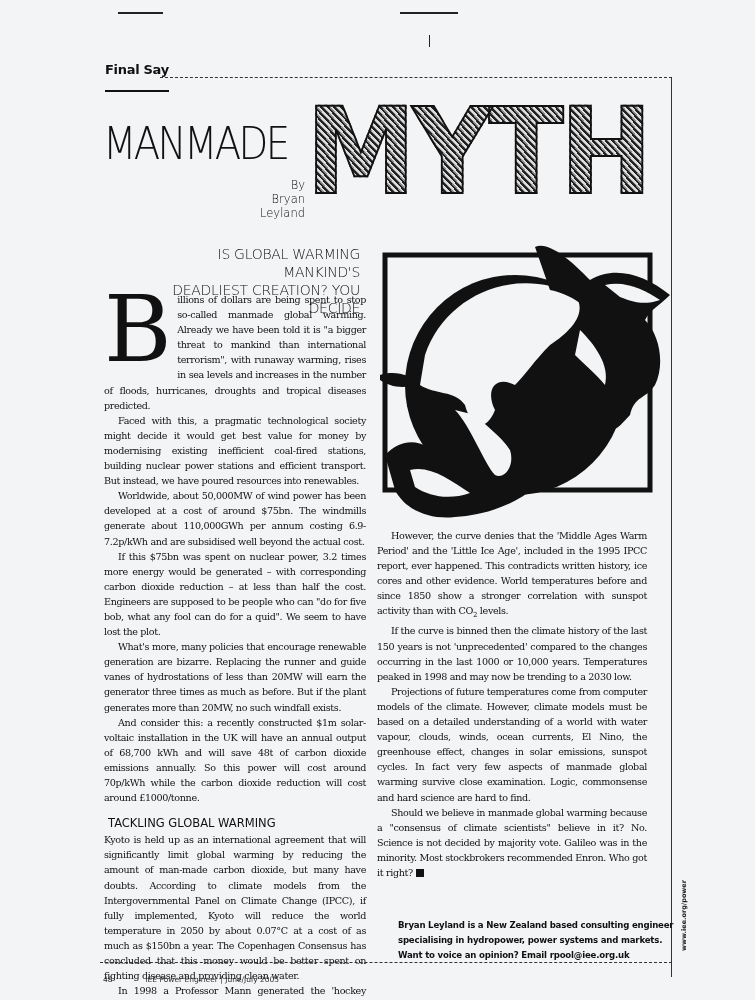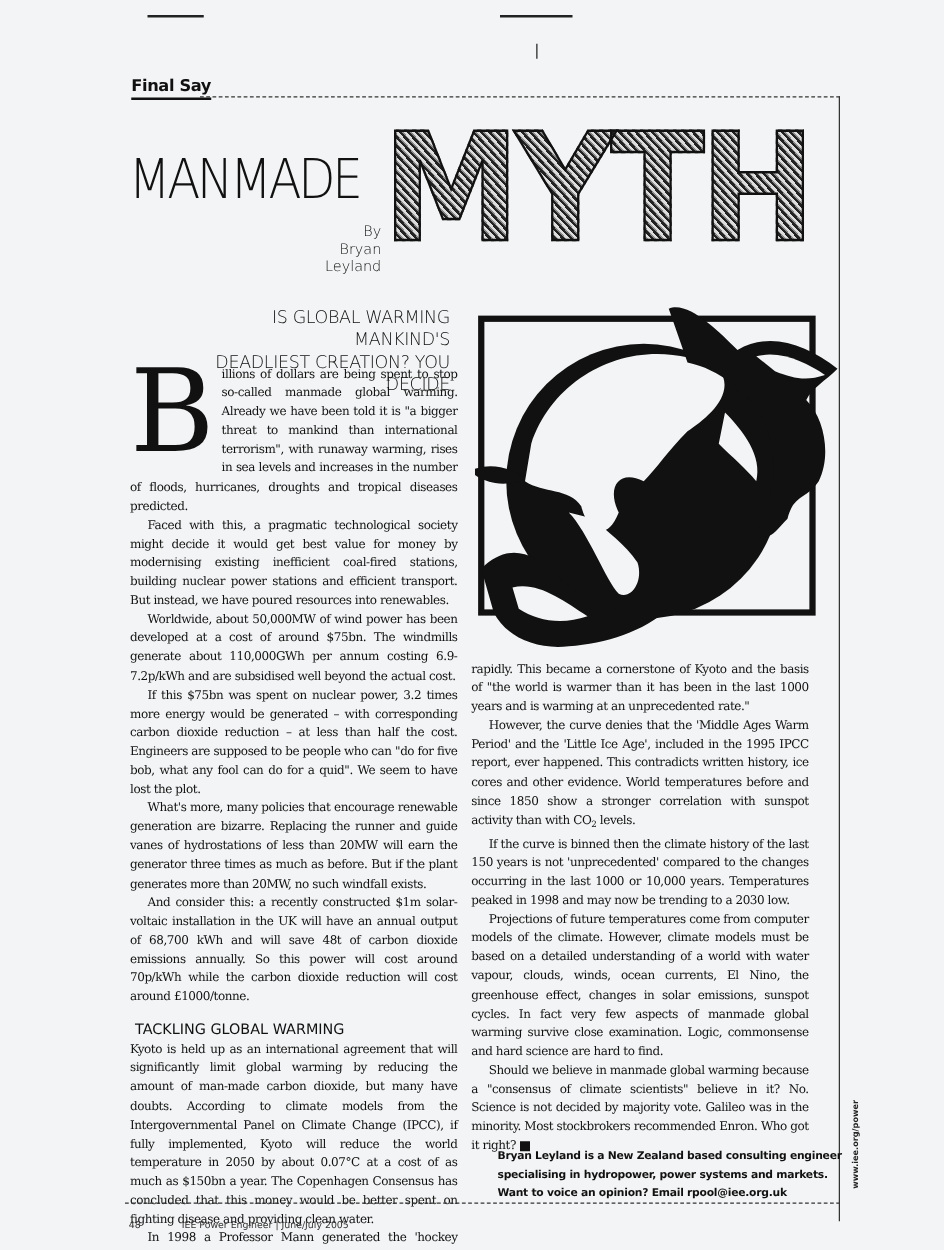--- a/index.html
+++ b/index.html
@@ -5,21 +5,21 @@
   html, body { margin:0; padding:0; }
   body {
     width:755px; height:1000px; position:relative; overflow:hidden;
     background:#f3f4f5; color:#111;
     font-family:"DejaVu Serif", serif;
   }
   .abs { position:absolute; }
   .topmark { position:absolute; height:2px; background:#222; }
   .section-label {
     left:105px; top:62px; font-family:"DejaVu Sans", sans-serif; font-weight:bold;
-    font-size:13px; letter-spacing:-0.3px; border-bottom:2px solid #111; padding-bottom:1px;
+    font-size:13px; letter-spacing:-0.3px; border-bottom:2px solid #111; padding-bottom:13px;
   }
   .rule-top { left:160px; top:77px; width:512px; border-top:1px dashed #333; }
   .rule-right { left:671px; top:77px; width:0; height:900px; border-left:1px solid #333; }
   .title-manmade {
     left:103px; top:118px; font-family:"DejaVu Sans", sans-serif; font-weight:200;
     font-size:44px; letter-spacing:-3px; transform:scaleX(0.88); transform-origin:left;
     color:#111;
   }
   .title-myth {
     left:306px; top:92px; font-family:"DejaVu Sans", sans-serif; font-weight:bold;
@@ -111,21 +111,20 @@
   <p>Worldwide, about 50,000MW of wind power has been developed at a cost of around $75bn. The windmills generate about 110,000GWh per annum costing 6.9-7.2p/kWh and are subsidised well beyond the actual cost.</p>
   <p>If this $75bn was spent on nuclear power, 3.2 times more energy would be generated – with corresponding carbon dioxide reduction – at less than half the cost. Engineers are supposed to be people who can "do for five bob, what any fool can do for a quid". We seem to have lost the plot.</p>
   <p>What's more, many policies that encourage renewable generation are bizarre. Replacing the runner and guide vanes of hydrostations of less than 20MW will earn the generator three times as much as before. But if the plant generates more than 20MW, no such windfall exists.</p>
   <p>And consider this: a recently constructed $1m solar-voltaic installation in the UK will have an annual output of 68,700 kWh and will save 48t of carbon dioxide emissions annually. So this power will cost around 70p/kWh while the carbon dioxide reduction will cost around £1000/tonne.</p>
   <h3>TACKLING GLOBAL WARMING</h3>
   <p class="noindent">Kyoto is held up as an international agreement that will significantly limit global warming by reducing the amount of man-made carbon dioxide, but many have doubts. According to climate models from the Intergovernmental Panel on Climate Change (IPCC), if fully implemented, Kyoto will reduce the world temperature in 2050 by about 0.07°C at a cost of as much as $150bn a year. The Copenhagen Consensus has concluded that this money would be better spent on fighting disease and providing clean water.</p>
   <p>In 1998 a Professor Mann generated the 'hockey stick' curve showing temperatures declining at a steady rate from about 1000 years ago to around 1850 and then warming</p>
 </div>
 
 <div class="col" style="left:377px; top:528px; width:270px;">
-  <p class="noindent">rapidly. This became a cornerstone of Kyoto and the basis of "the world is warmer than it has been in the last 1000 years and is warming at an unprecedented rate."</p>
   <p><span>However, the curve denies that the 'Middle Ages Warm Period' and the 'Little Ice Age', included in the 1995 IPCC report, ever happened. This contradicts written history, ice cores and other evidence. World temperatures before and since 1850 show a stronger correlation with sunspot activity than with CO</span><sub>2</sub><span> levels.</span></p>
   <p>If the curve is binned then the climate history of the last 150 years is not 'unprecedented' compared to the changes occurring in the last 1000 or 10,000 years. Temperatures peaked in 1998 and may now be trending to a 2030 low.</p>
   <p>Projections of future temperatures come from computer models of the climate. However, climate models must be based on a detailed understanding of a world with water vapour, clouds, winds, ocean currents, El Nino, the greenhouse effect, changes in solar emissions, sunspot cycles. In fact very few aspects of manmade global warming survive close examination. Logic, commonsense and hard science are hard to find.</p>
   <p><span>Should we believe in manmade global warming because a "consensus of climate scientists" believe in it? No. Science is not decided by majority vote. Galileo was in the minority. Most stockbrokers recommended Enron. Who got it right?</span><span class="endmark"></span></p>
 </div>
 
 <div class="abs bio">
   <div>Bryan Leyland is a New Zealand based consulting engineer</div>
   <div>specialising in hydropower, power systems and markets.</div>
   <div>Want to voice an opinion? Email rpool@iee.org.uk</div>

